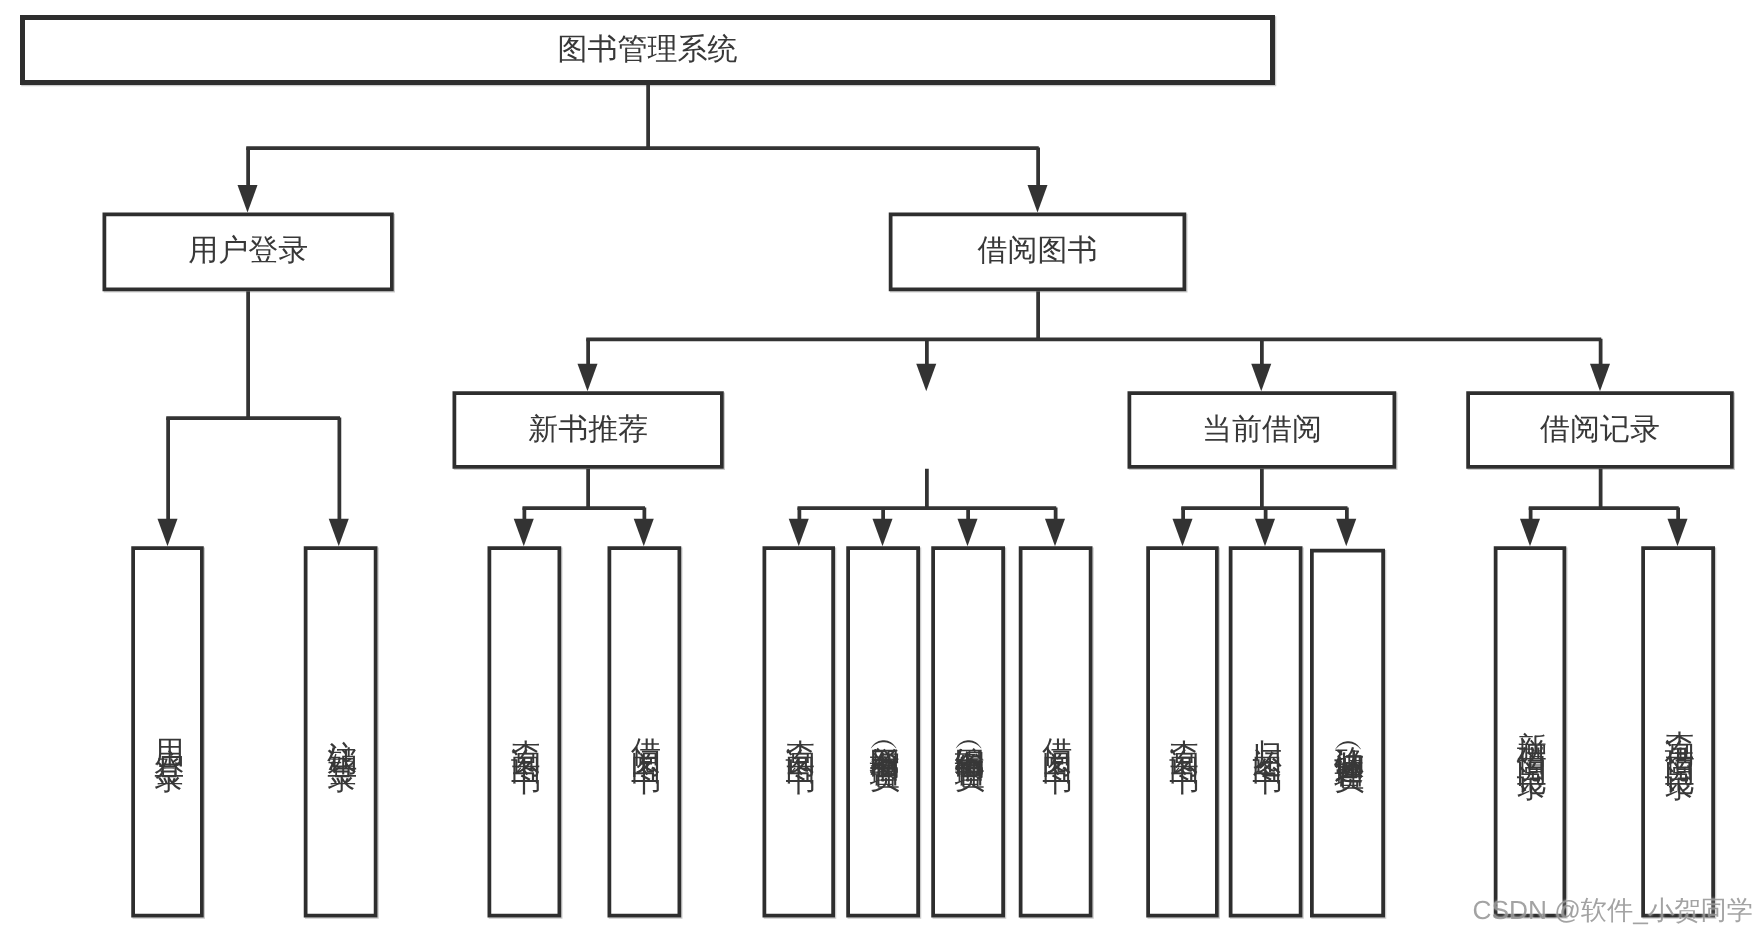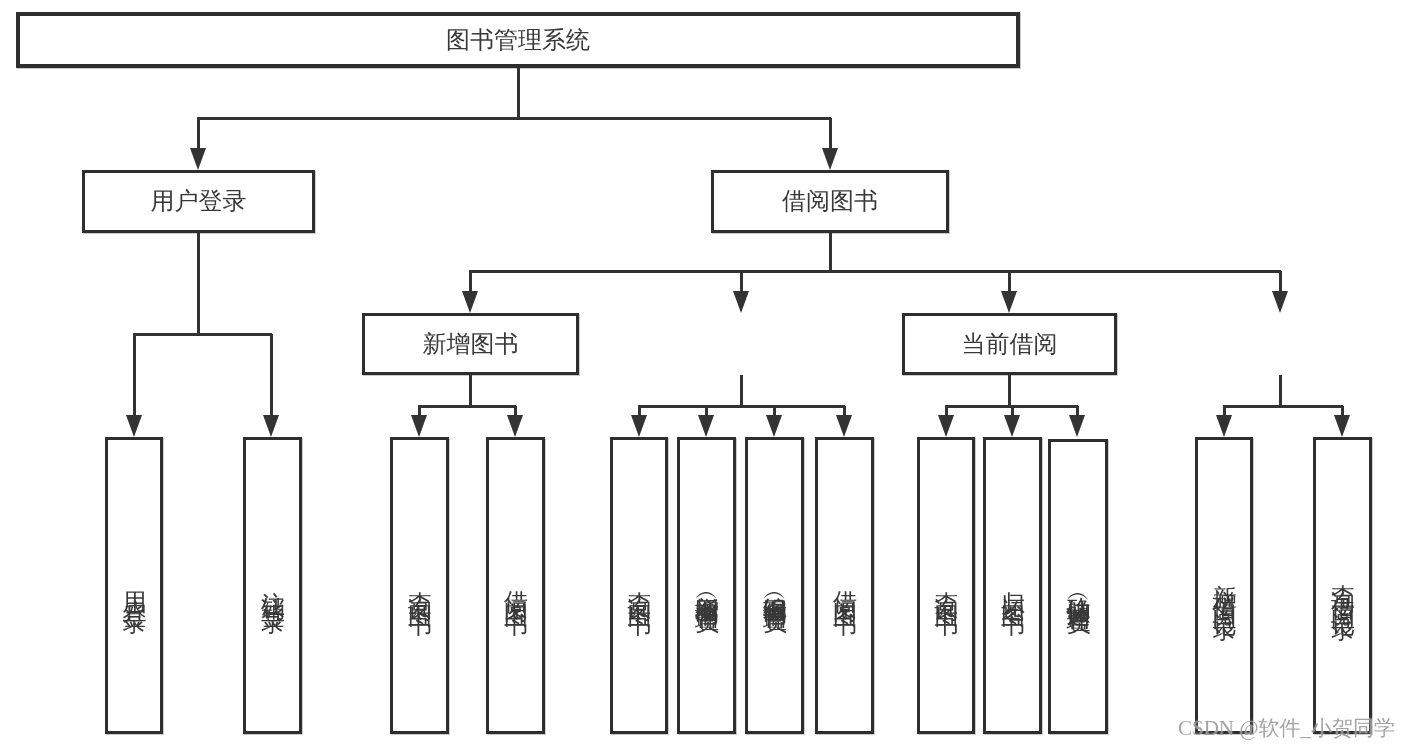--- a/index.html
+++ b/index.html
@@ -1,18 +1,18 @@
 <!DOCTYPE html>
 <html><head>
 <meta charset="utf-8">
 <style>
   html,body{margin:0;padding:0;background:#ffffff;}
   #stage{
     position:relative;width:1405px;height:747px;background:#ffffff;overflow:hidden;
-    font-family:Liberation Serif, serif;
+    font-family:Liberation Sans, sans-serif;
   }
   .node{
     position:absolute;box-sizing:border-box;background:#ffffff;
     border:3px solid #2e2e2e;color:#383838;
     display:flex;align-items:center;justify-content:center;
     font-size:24px;line-height:1.2;
     box-shadow:1px 1px 0 rgba(110,110,110,.35);
   }
   .node.root{border-width:4px;}
   .vt{
@@ -44,28 +44,31 @@
 
   <div class="node" style="left:82px;top:170px;width:233px;height:63px">
     <span>用户登录</span>
   </div>
 
   <div class="node" style="left:711px;top:170px;width:238px;height:63px">
     <span>借阅图书</span>
   </div>
 
   <div class="node" style="left:362px;top:313px;width:217px;height:62px">
-    <span>新增图书</span>
+    <span>新书推荐</span>
   </div>
 
 
   <div class="node" style="left:902px;top:313px;width:215px;height:62px">
     <span>当前借阅</span>
   </div>
 
+  <div class="node" style="left:1173px;top:313px;width:214px;height:62px">
+    <span>借阅记录</span>
+  </div>
 
   <div class="node" style="left:105px;top:437px;width:58px;height:297px">
     <span class="vt">用户登录</span>
   </div>
   <div class="node" style="left:243px;top:437px;width:59px;height:297px">
     <span class="vt">注销登录</span>
   </div>
 
   <div class="node" style="left:390px;top:437px;width:59px;height:297px">
     <span class="vt">查询图书</span>

